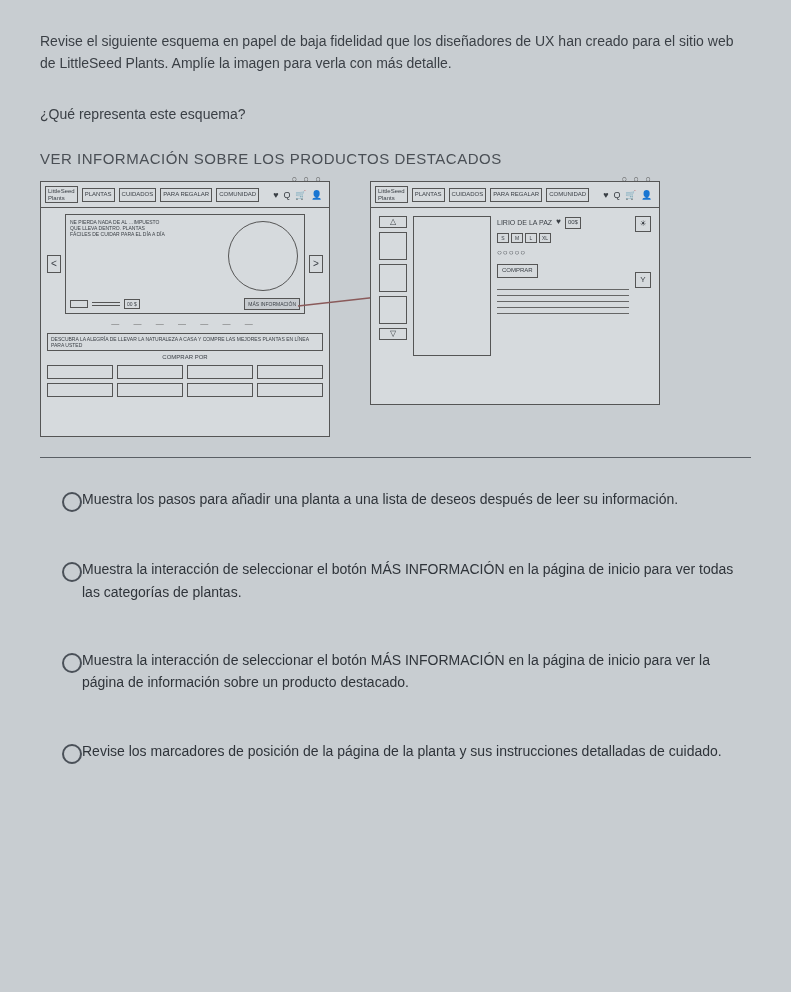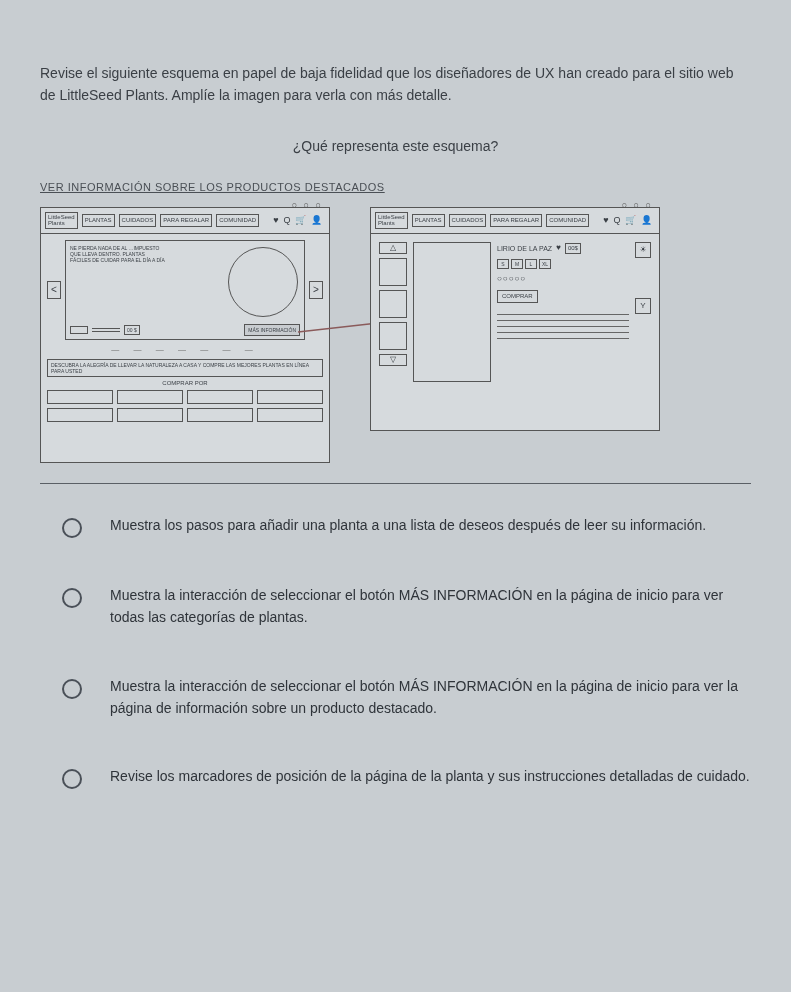--- a/index.html
+++ b/index.html
@@ -5,28 +5,27 @@
   * { box-sizing: border-box; margin: 0; padding: 0; }
   body {
     font-family: Arial, sans-serif;
     background: #c8cdd1;
     color: #3a3f45;
     width: 791px;
     padding: 30px 40px;
     font-size: 14px;
     line-height: 1.6;
   }
-  .intro { margin-bottom: 28px; margin-top: 32px; }
-  .question { margin-bottom: 22px; text-align: center; }
+  .intro { margin-bottom: 28px; }
+  .question { margin-bottom: 22px; }
   .wireframe-title {
-    font-size: 11px;
+    font-size: 15px;
     letter-spacing: 0.5px;
     margin-bottom: 10px;
     color: #4a4f55;
-    text-decoration: underline;
   }
   .wireframes-row {
     display: flex;
     gap: 40px;
     align-items: flex-start;
     position: relative;
     margin-bottom: 20px;
   }
   .wf {
     border: 1.5px solid #555;
@@ -80,21 +79,21 @@
   .size-row { display:flex; gap:2px; margin:4px 0; }
   .size { border:1px solid #555; width:12px; height:10px; font-size:5px; display:flex; align-items:center; justify-content:center;}
   .rate-row { font-size:8px; letter-spacing:1px; margin:2px 0; }
   .buy-btn { border:1.5px solid #555; display:inline-block; padding:1px 4px; font-size:6px; margin:2px 0 6px;}
   .desc-lines div { border-top:1px solid #666; margin-top:5px; }
   .badge-col { display:flex; flex-direction:column; gap:40px; align-items:flex-end; }
   .badge { width:16px; height:16px; border:1px solid #555; font-size:8px; display:flex; align-items:center; justify-content:center;}
   
   .arrow-svg { position:absolute; left:258px; top:110px; width:90px; height:30px; }
   hr.divider { border:none; border-top:1px solid #5a5f65; margin: 20px 0 30px; }
-  .option { display:flex; gap:28px; align-items:flex-start; margin-bottom:46px; padding-left:22px;}
+  .option { display:flex; align-items:flex-start; margin-bottom:46px; padding-left:22px;}
   .radio { width:20px; height:20px; border:2px solid #4a5058; border-radius:50%; flex-shrink:0; margin-top:4px; }
   .option-text { flex:1; color:#2f343a; }
 </style>
 </head>
 <body>
 
 <p class="intro">Revise el siguiente esquema en papel de baja fidelidad que los diseñadores de UX han creado para el sitio web de LittleSeed Plants. Amplíe la imagen para verla con más detalle.</p>
 <p class="question">¿Qué representa este esquema?</p>
 
 <div class="wireframe-title">VER INFORMACIÓN SOBRE LOS PRODUCTOS DESTACADOS</div>

